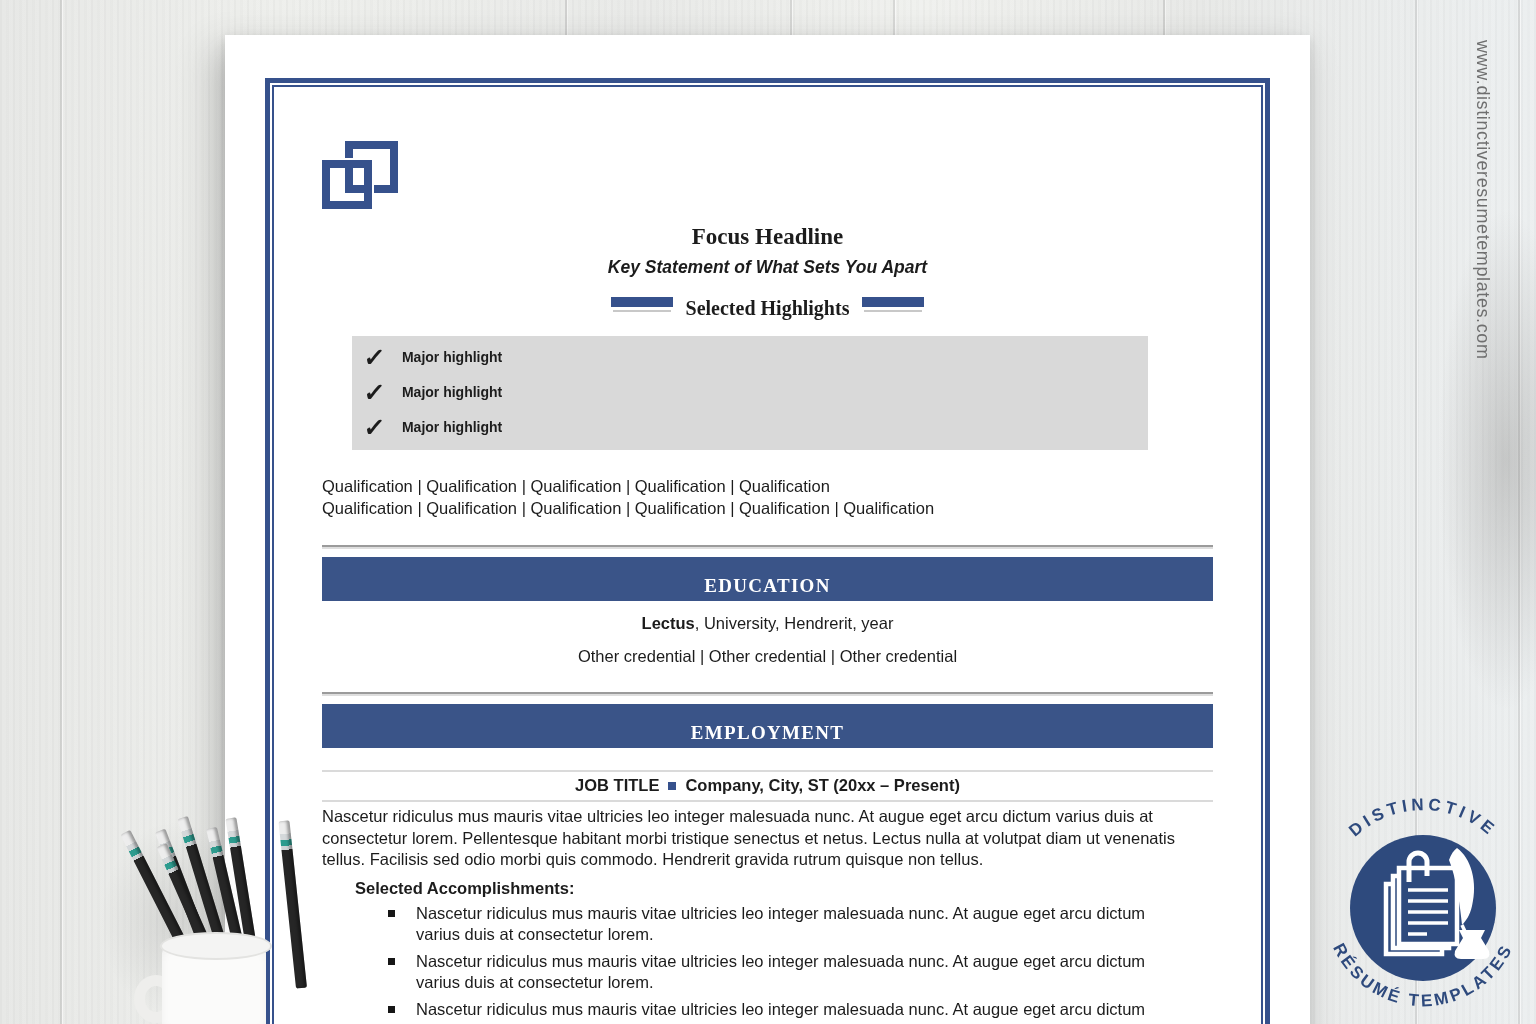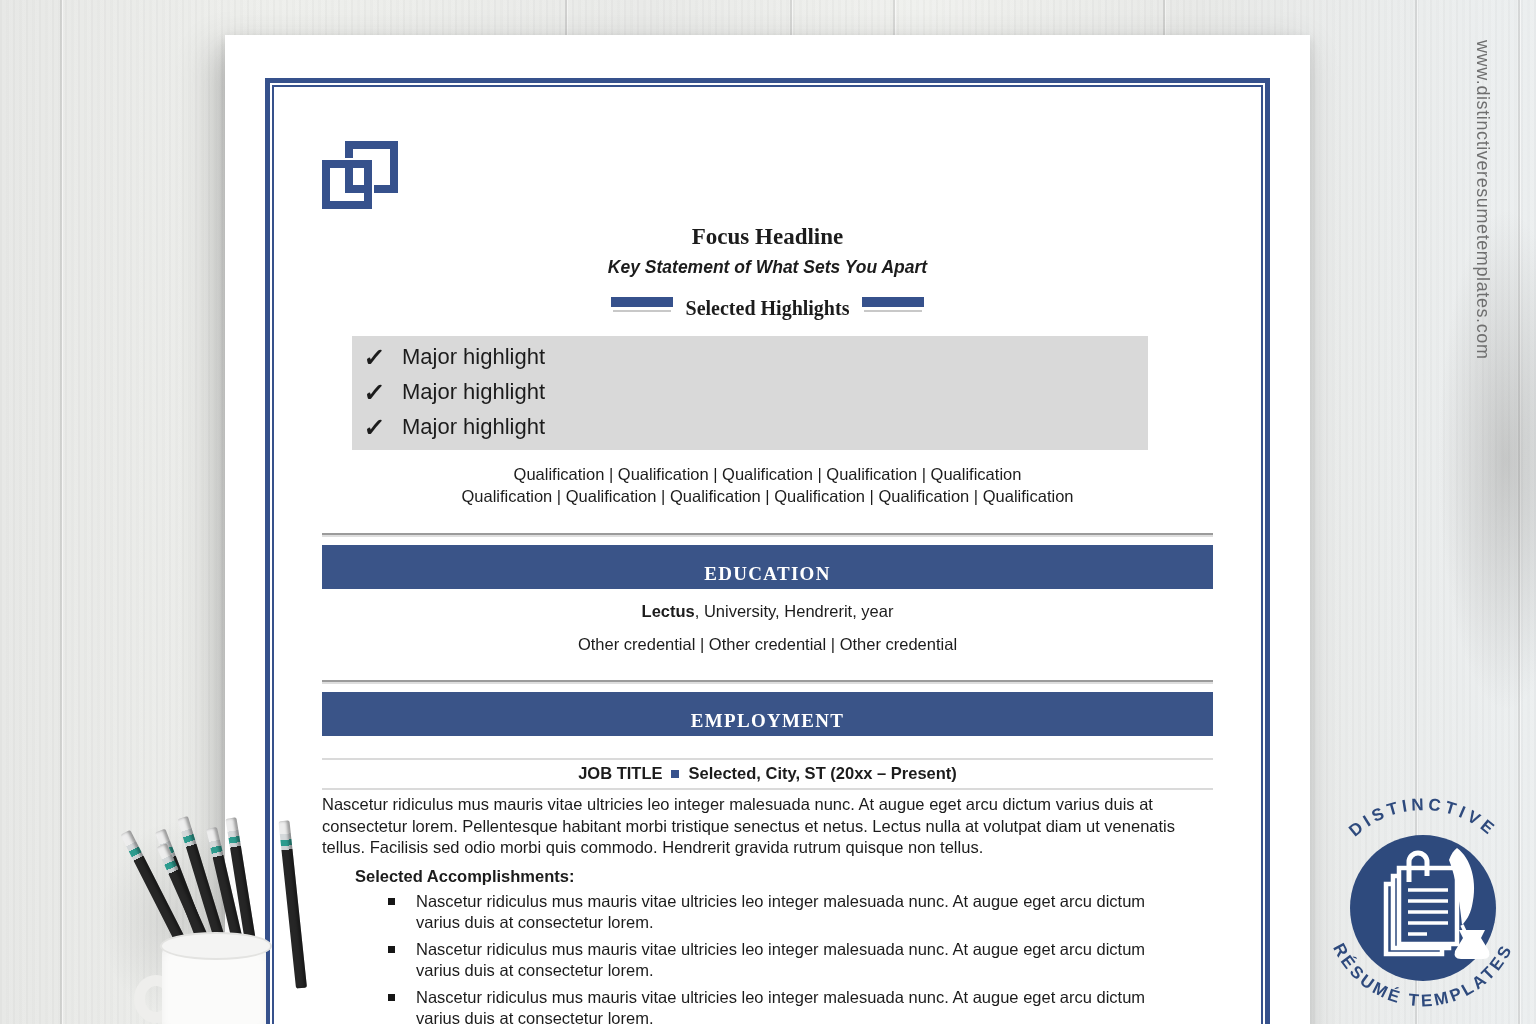--- a/index.html
+++ b/index.html
@@ -53,24 +53,24 @@
   .sh-row{display:flex;justify-content:center;align-items:flex-start;gap:13px;margin-top:19px;}
   .sh-bar{width:62px;height:10px;background:var(--blue);position:relative;}
   .sh-bar::after{content:"";position:absolute;left:2px;right:2px;bottom:-5px;height:2px;background:#c8c8c8;}
   .sh-title{font-family:"Liberation Serif",serif;font-weight:bold;font-size:20px;}
 
   
   .graybox{margin:16px 65px 0 30px;background:#d9d9d9;padding:7px 10px 9px 12px;}
   .hl-row{display:flex;align-items:center;height:28px;}
   .hl-row + .hl-row{margin-top:7px;}
   .check{font-size:25px;font-weight:bold;line-height:24px;margin-right:17px;transform:skewX(-6deg);}
-  .hl-text{font-weight:normal;font-size:22px;}
-
-  
-  .quals{margin-top:13px;text-align:center;font-size:16.5px;line-height:22px;}
+  .hl-text{font-weight:bold;font-size:14px;}
+
+  
+  .quals{margin-top:25px;text-align:left;font-size:16.5px;line-height:22px;}
 
   
   .divider{margin-top:26px;height:4px;background:#9b9b9b;border-bottom:2px solid #dedede;}
   .banner{margin-top:8px;background:var(--banner);color:#fff;text-align:center;
     font-family:"Liberation Serif",serif;font-weight:bold;font-size:19px;letter-spacing:1.3px;padding:18px 0 4px;}
 
   
   .edu-degree{text-align:center;margin-top:13px;font-size:16.5px;}
   .edu-degree b{font-weight:bold;}
   .edu-creds{text-align:center;margin-top:14px;font-size:16.5px;}
@@ -164,21 +164,21 @@
       <div class="divider"></div>
       <div class="banner">EDUCATION</div>
       <div class="edu-degree"><b>Lectus</b><span>, University, Hendrerit, year</span></div>
       <div class="edu-creds">Other credential  |  Other credential  |  Other credential</div>
 
       <div class="divider"></div>
       <div class="banner">EMPLOYMENT</div>
 
       <div class="thinline tl-job1"></div>
       <div class="job-title-row">
-        <span>JOB TITLE</span><span class="jsq blue"></span><span>Selected, City, ST (20xx – Present)</span>
+        <span>JOB TITLE</span><span class="jsq blue"></span><span>Company, City, ST (20xx – Present)</span>
       </div>
       <div class="thinline"></div>
 
       <div class="job-sum">Nascetur ridiculus mus mauris vitae ultricies leo integer malesuada nunc. At augue eget arcu dictum varius duis at consectetur lorem. Pellentesque habitant morbi tristique senectus et netus. Lectus nulla at volutpat diam ut venenatis tellus. Facilisis sed odio morbi quis commodo. Hendrerit gravida rutrum quisque non tellus.</div>
       <div class="accomp-label">Selected Accomplishments:</div>
 
       <div class="bullet">
         <span class="bsq"></span>
         <span class="btext">Nascetur ridiculus mus mauris vitae ultricies leo integer malesuada nunc. At augue eget arcu dictum varius duis at consectetur lorem.</span>
       </div>

